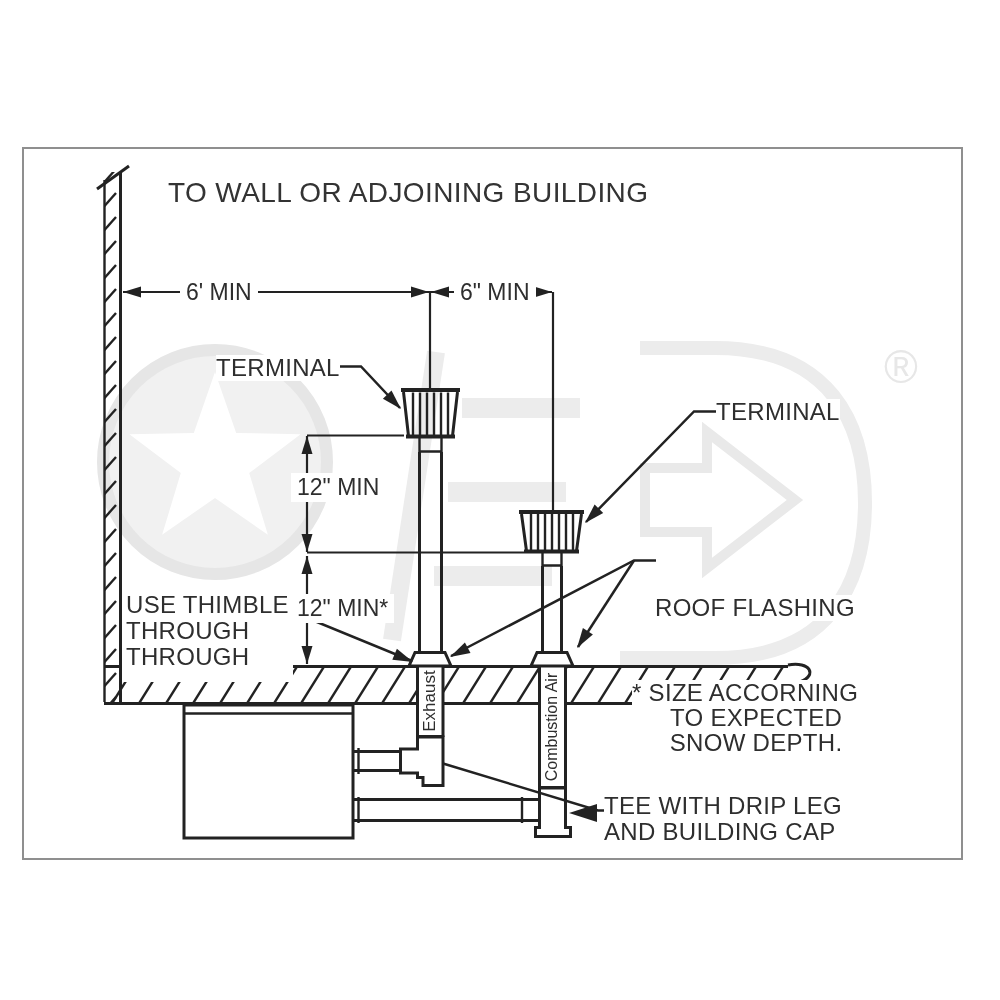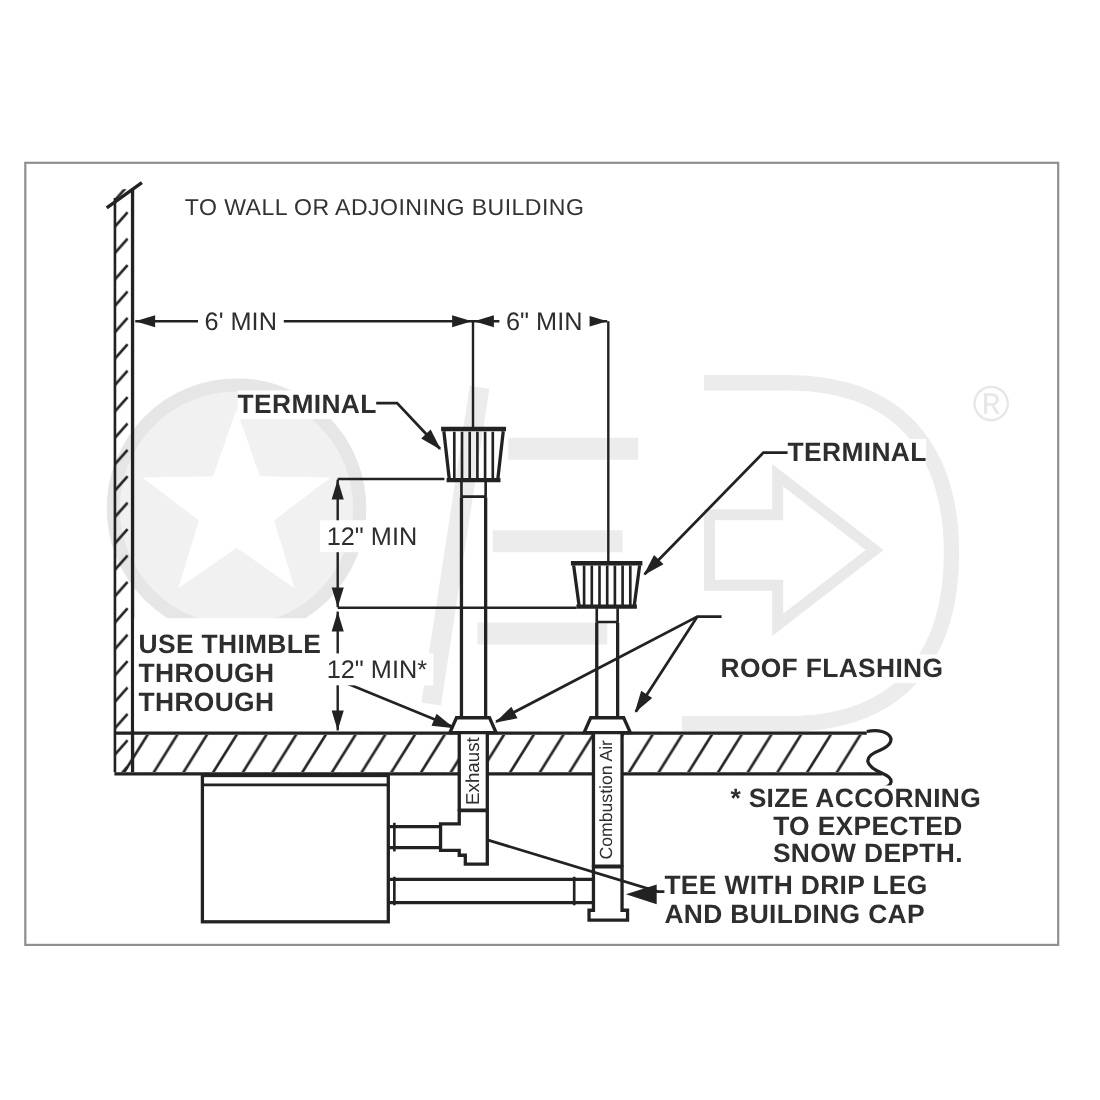--- a/index.html
+++ b/index.html
@@ -1,24 +1,24 @@
 <!DOCTYPE html>
 <html><head>
 <meta charset="utf-8">
 <style>
   html,body{margin:0;padding:0;background:#fff;}
   .canvas{position:relative;width:1000px;height:1000px;background:#fff;overflow:hidden;
           font-family:"Liberation Sans", sans-serif;color:#2e2e2e;}
   svg.art{position:absolute;left:0;top:0;z-index:1;}
   .lbl{position:absolute;z-index:2;background:#fff;white-space:nowrap;
-       font-size:24px;letter-spacing:.3px;color:#2e2e2e;line-height:26px;font-weight:bold;}
+       font-size:24px;letter-spacing:.3px;color:#2e2e2e;line-height:26px;}
   .dim{position:absolute;z-index:2;background:#fff;white-space:nowrap;
        font-size:23px;color:#2e2e2e;padding:1px 6px;}
   .title{position:absolute;z-index:2;background:#fff;white-space:nowrap;
-       font-size:21px;letter-spacing:.4px;color:#333;}
+       font-size:28px;letter-spacing:.4px;color:#333;}
   .vtext{position:absolute;z-index:2;white-space:nowrap;color:#2e2e2e;
        transform:translate(-50%,-50%) rotate(-90deg);background:transparent;}
   .note-indent{margin-left:22px;text-align:center;}
   .regmark{position:absolute;z-index:0;font-size:46px;color:#e7e7e7;}
 </style>
 </head>
 <body>
 
 <div class="canvas">
 
@@ -163,27 +163,27 @@
   <div class="dim" style="left:291px;top:473px;">12" MIN</div>
 
   <div class="dim" style="left:291px;top:594px;">12" MIN*</div>
 
   <div class="lbl" style="left:216px;top:355px;">TERMINAL</div>
 
   <div class="lbl" style="left:716px;top:399px;">TERMINAL</div>
 
   <div class="lbl" style="left:655px;top:547px;margin-top:48px;">ROOF FLASHING</div>
 
-  <div class="lbl" style="left:122px;top:562px;padding:12px 4px;">
+  <div class="lbl" style="left:122px;top:580px;padding:12px 4px;">
     <div>USE THIMBLE</div>
     <div>THROUGH</div>
     <div>THROUGH</div>
   </div>
 
-  <div class="lbl" style="left:632px;top:714px;line-height:25px;margin-left:32px;">
+  <div class="lbl" style="left:632px;top:680px;line-height:25px;">
     <div>* SIZE ACCORNING</div>
     <div class="note-indent">TO EXPECTED</div>
     <div class="note-indent">SNOW DEPTH.</div>
   </div>
 
   <div class="lbl" style="left:604px;top:793px;">
     <div>TEE WITH DRIP LEG</div>
     <div>AND BUILDING CAP</div>
   </div>
 

